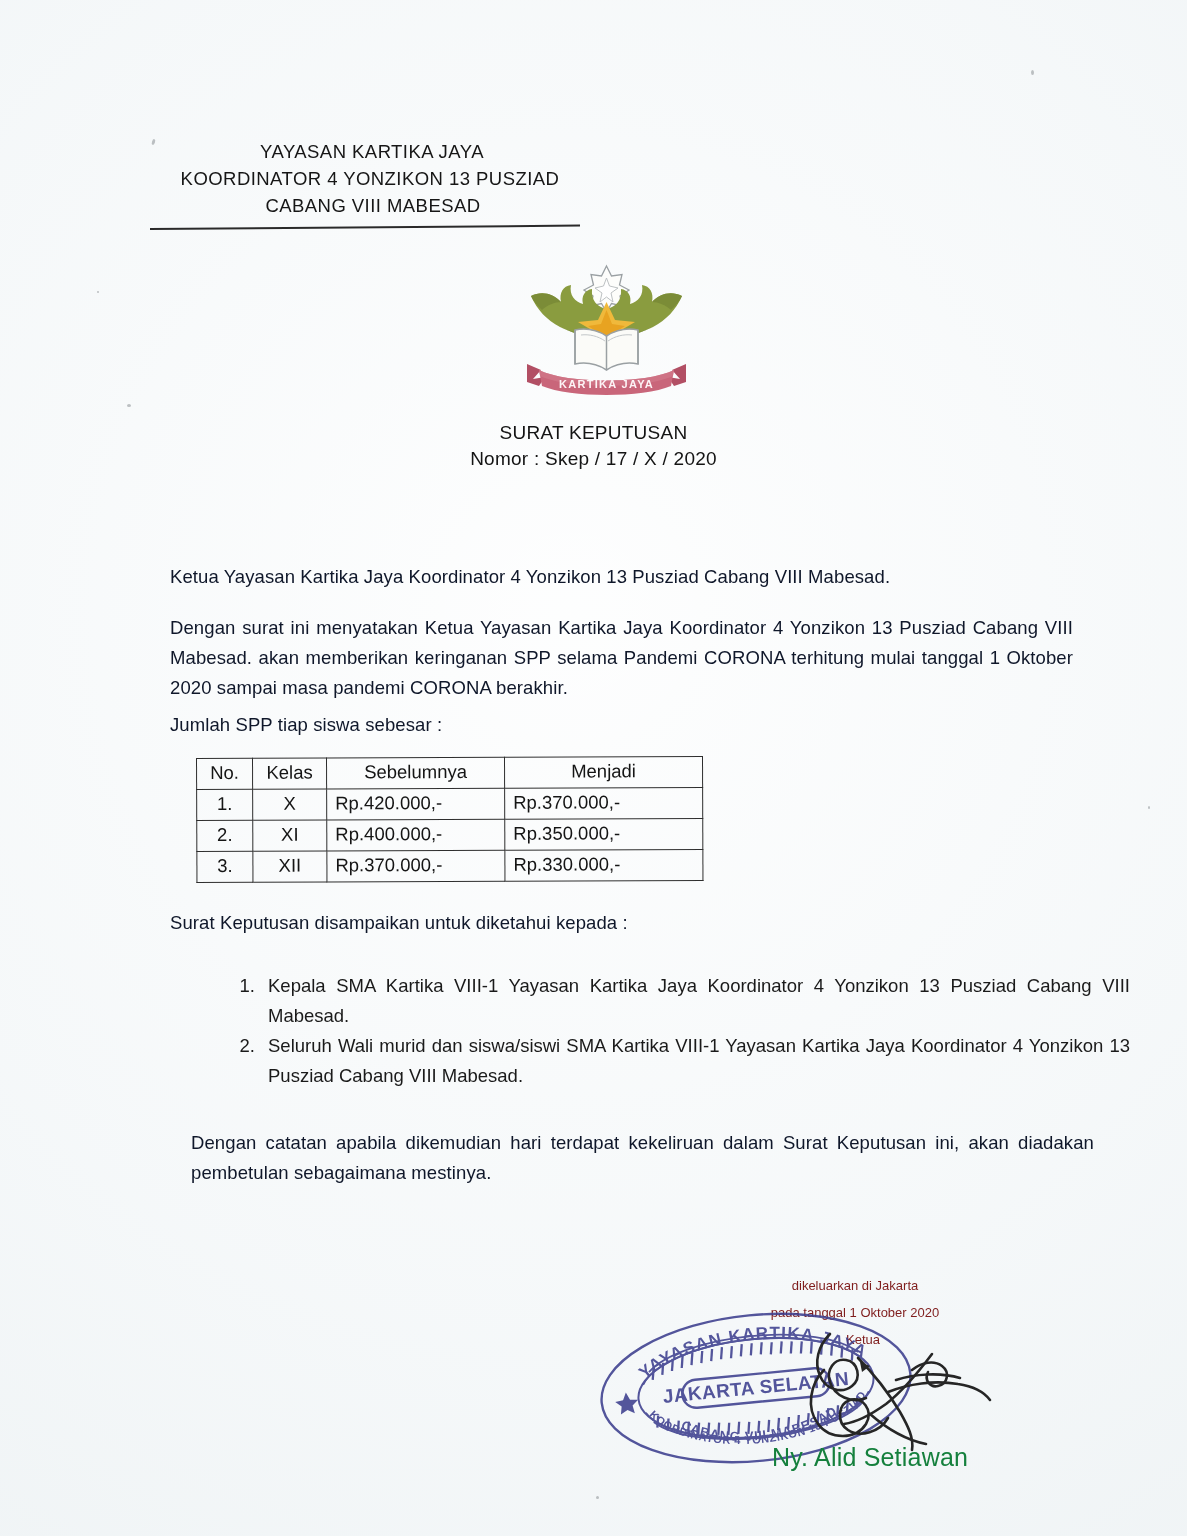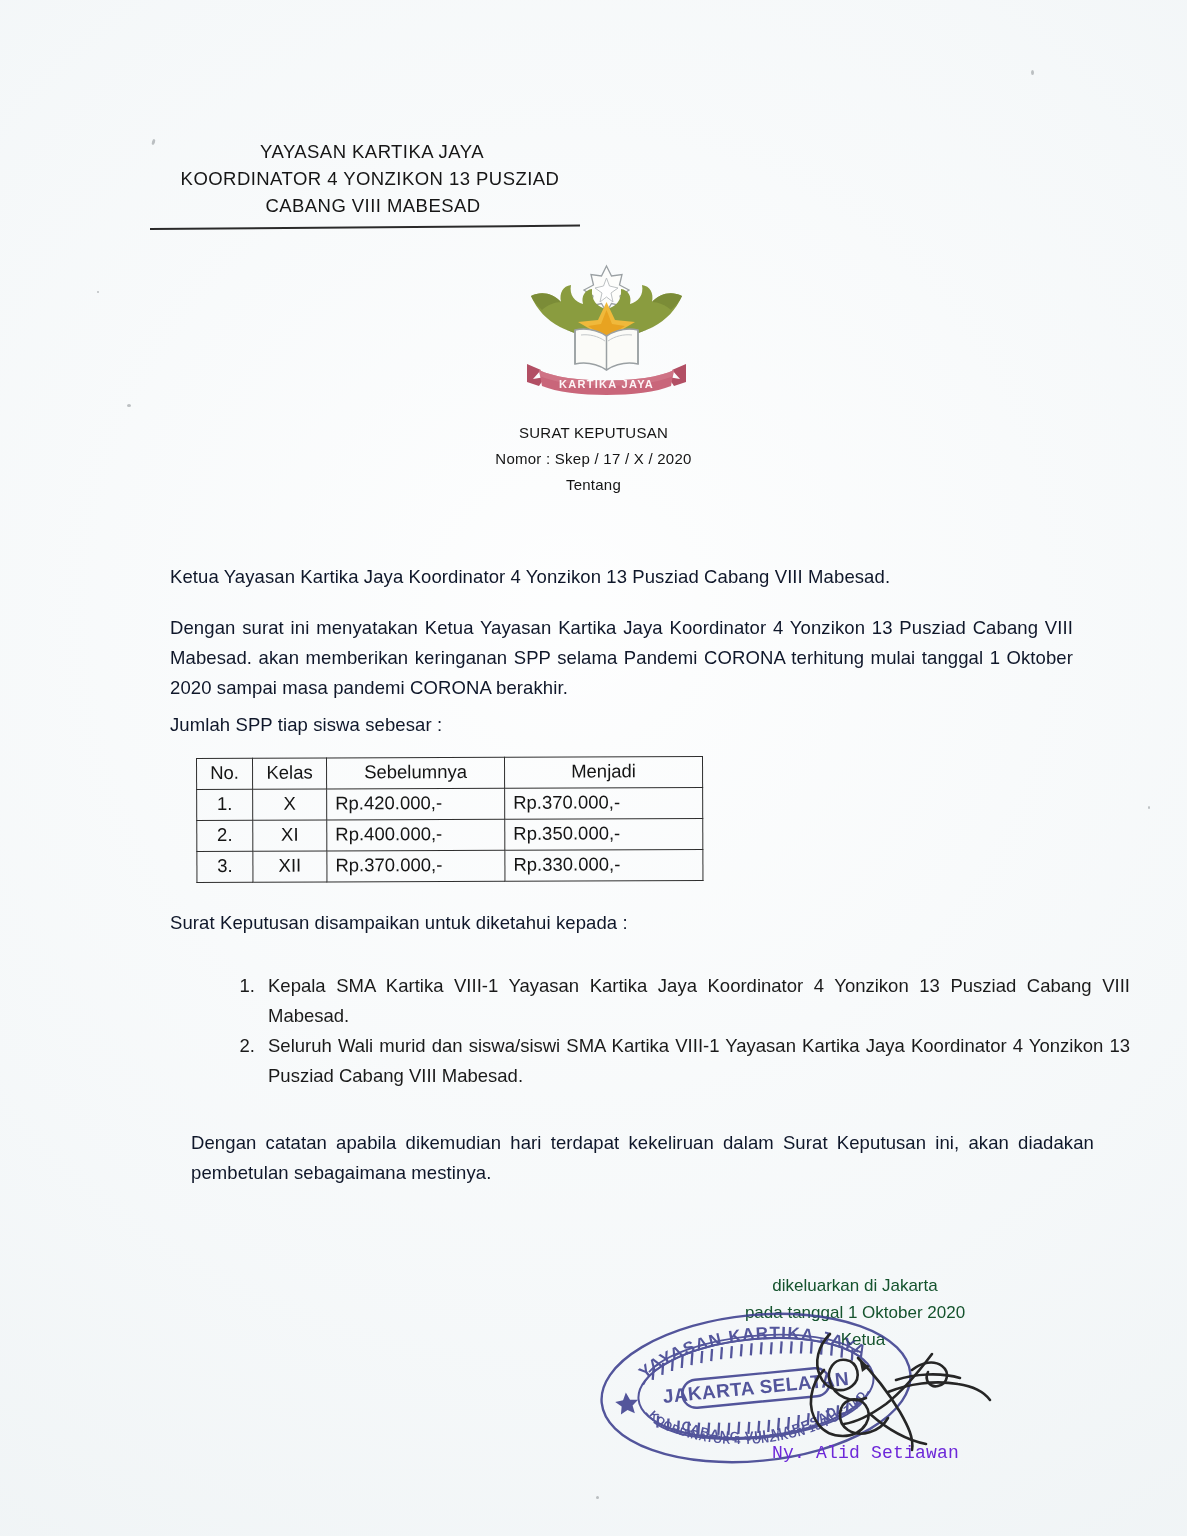--- a/index.html
+++ b/index.html
@@ -71,21 +71,21 @@
 
   
   #title-block {
     position: absolute;
     left: 0;
     top: 420px;
     width: 1187px;
     text-align: center;
   }
   #title-block .t-line {
-    font-size: 15px;
+    font-size: 19px;
     line-height: 26px;
     letter-spacing: .25px;
     color: #141414;
   }
   #t-subject { letter-spacing: .1px; }
 
   
   .body-text {
     position: absolute;
     font-size: 18.5px;
@@ -146,36 +146,35 @@
   #fee-table col.c-new  { width: 198px; }
   .cell-c { text-align: center; }
   .cell-l { text-align: left; padding-left: 8px !important; }
 
   
   #signature-block {
     position: absolute;
     left: 690px;
     top: 1272px;
     width: 330px;
-    font-size: 17px;
+    font-size: 13px;
     line-height: 27px;
-    color: #14532d;
+    color: #7f1d1d;
     text-align: center;
   }
   #sig-place  { text-align: center; }
   #sig-date   { text-align: center; }
   #sig-role   { text-align: center; padding-left: 16px; }
   #sig-name {
     position: absolute;
     left: 772px;
     top: 1443px;
-    font-size: 18px;
-    color: #6d28d9;
+    font-size: 25px;
+    color: #15803d;
     letter-spacing: .2px;
-    font-family: Liberation Mono, monospace;
   }
 
   
   #stamp {
     position: absolute;
     left: 596px;
     top: 1312px;
     width: 320px;
     height: 152px;
     transform: rotate(-5.5deg);
@@ -255,21 +254,20 @@
         <path d="M20 112 C48 126 127 126 155 112 L152 128 C124 140 51 140 23 128 Z" fill="#c9667a"></path>
         <path d="M20 112 C48 126 127 126 155 112 L154 118 C126 131 49 131 21 118 Z" fill="#d1798a" opacity="0.7"></path>
         <text x="87.5" y="130" text-anchor="middle" font-family="Liberation Sans, sans-serif" font-size="11" font-weight="bold" letter-spacing="1.3" fill="#fdf4f6">KARTIKA JAYA</text>
       </g>
     </svg>
   </div>
 
   <div id="title-block">
     <div class="t-line">SURAT KEPUTUSAN</div>
     <div class="t-line">Nomor : Skep / 17 / X / 2020</div>
-    <div class="t-line">Tentang</div>
   </div>
 
   <div class="body-text" id="p-salutation">Ketua Yayasan Kartika Jaya Koordinator 4 Yonzikon 13 Pusziad Cabang VIII Mabesad.</div>
 
   <div class="body-text" id="p-main">Dengan surat ini menyatakan Ketua Yayasan Kartika Jaya Koordinator 4 Yonzikon 13 Pusziad Cabang VIII Mabesad. akan memberikan keringanan SPP selama Pandemi CORONA  terhitung mulai tanggal 1 Oktober 2020 sampai masa pandemi CORONA berakhir.</div>
 
   <div class="body-text" id="p-amount">Jumlah SPP tiap siswa sebesar :</div>
 
   <div id="fee-table-wrap">
     <table id="fee-table">

